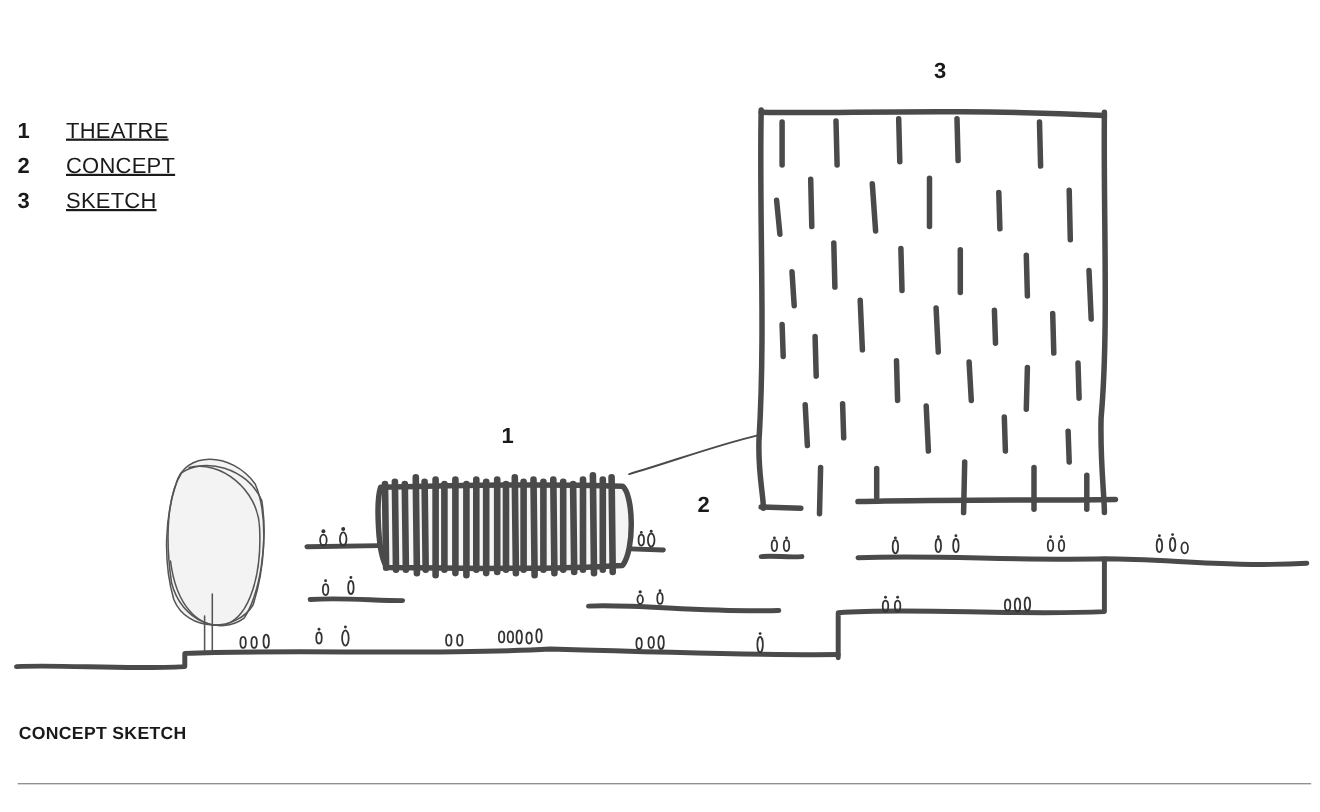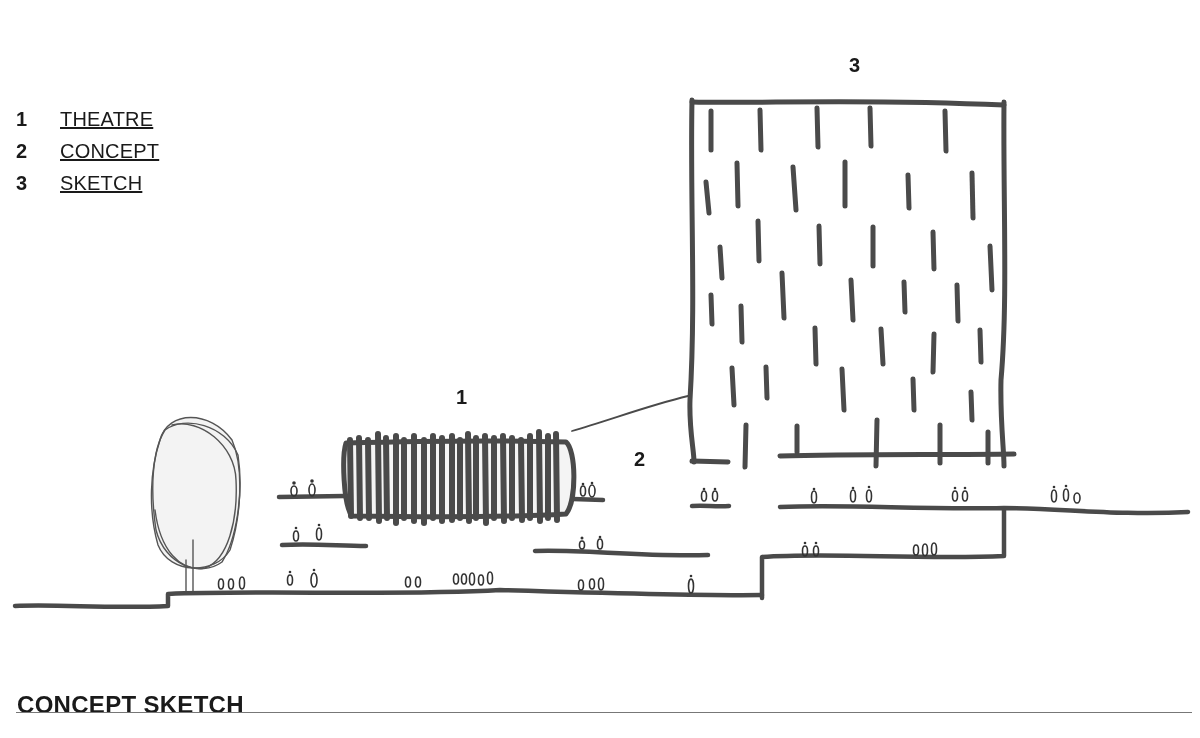--- a/index.html
+++ b/index.html
@@ -2,21 +2,21 @@
 <html><head>
 <meta charset="utf-8">
 <style>
   html, body { margin: 0; padding: 0; background: #ffffff; }
   body { width: 1200px; height: 738px; position: relative; overflow: hidden; font-family: "Liberation Sans", sans-serif; color: #1a1a1a; }
   .legend { position: absolute; left: 16px; top: 103px; }
   .legend-row { display: flex; align-items: center; height: 32px; font-size: 20px; }
   .legend-num { width: 44px; font-weight: bold; }
   .legend-label { font-weight: normal; letter-spacing: 0.2px; text-decoration: underline; }
   .label { position: absolute; font-weight: bold; font-size: 20px; }
-  .caption { position: absolute; left: 17px; top: 691px; font-size: 24px; font-weight: bold; letter-spacing: 0.3px; }
+  .caption { position: absolute; left: 17px; top: 659px; font-size: 16px; font-weight: bold; letter-spacing: 0.3px; }
   .rule { position: absolute; left: 16px; top: 712px; width: 1176px; height: 0; border-top: 1.5px solid #777; }
   svg.sketch { position: absolute; left: 0; top: 0; }
 </style>
 </head>
 <body>
 
 <div class="legend">
   <div class="legend-row">
     <span class="legend-num">1</span>
     <span class="legend-label">THEATRE</span>

